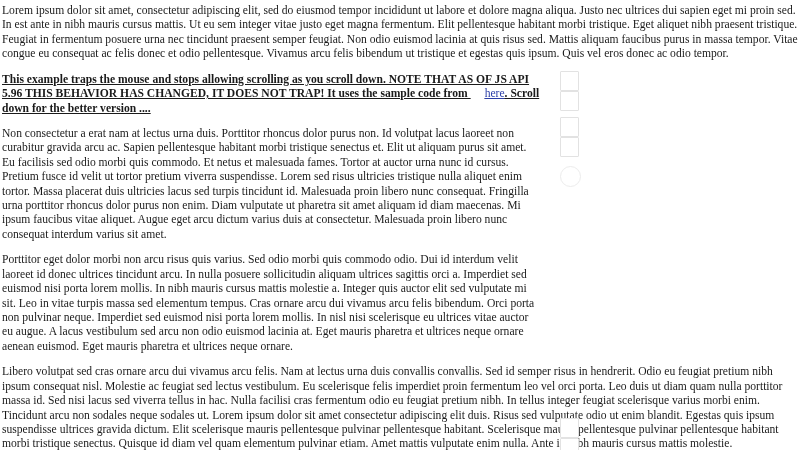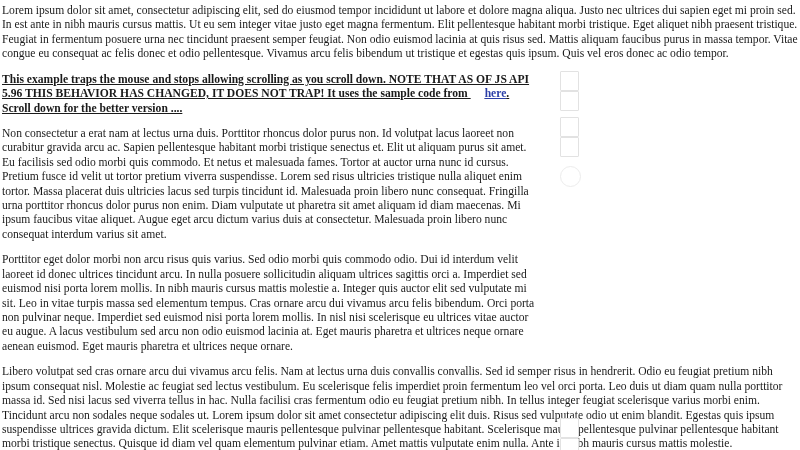--- a/index.html
+++ b/index.html
@@ -8,21 +8,21 @@
     font-family:"Liberation Serif","DejaVu Serif",serif;
     font-size:11.6px;line-height:1.245;color:#1a1a1a;
     -webkit-font-smoothing:antialiased;
   }
   .page{position:relative;width:800px;height:450px;padding:4px 0 0 0;box-sizing:border-box;}
   .col{position:relative;padding:0 2px 0 2px;}
   p{margin:0 0 11px 0;text-align:left;}
   p.narrow{width:538px;}
   p.full{width:798px;}
   .callout{font-weight:bold;text-decoration:underline;}
-  a.link{color:#2b3ea8;text-decoration:underline;font-weight:bold;padding-left:14px;}
+  a.link{color:#2b3ea8;text-decoration:underline;font-weight:normal;padding-left:14px;}
   
   .widgets{position:absolute;left:560px;top:0;width:60px;}
   .wbox{
     width:19px;height:20px;box-sizing:border-box;
     border:1px solid #e2e2e2;background:#ffffff;
     position:absolute;border-radius:1px;
   }
   .wcircle{
     width:21px;height:21px;box-sizing:border-box;
     border:1px solid #ececec;background:#ffffff;

